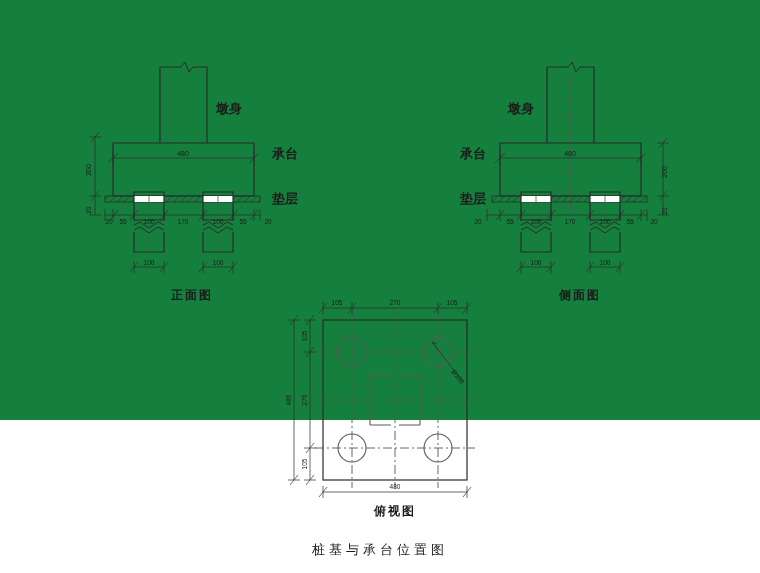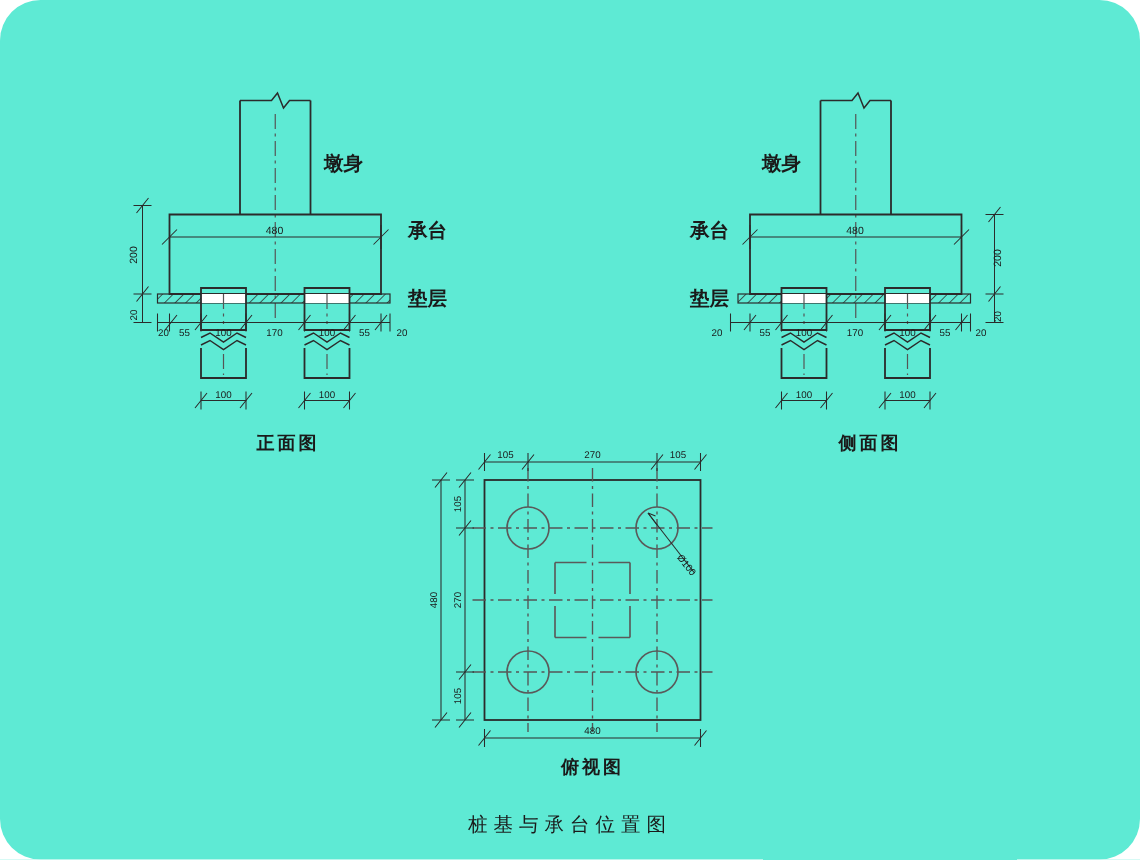--- a/index.html
+++ b/index.html
@@ -1,18 +1,18 @@
 <!DOCTYPE html>
 <html><head>
 <meta charset="utf-8">
 <style>
   html,body{margin:0;padding:0;background:#ffffff;}
   body{width:760px;height:573px;overflow:hidden;
        font-family:"Liberation Sans","DejaVu Sans",sans-serif;color:#1a1a1a;}
-  #stage{position:relative;width:760px;height:573px;background:#5eead4;border-radius:27px;}
+  #stage{position:relative;width:760px;height:420px;background:#15803d;}
   svg{display:block;}
   .ln{stroke:#2b2b2b;stroke-width:1;fill:none;}
   .ln-hv{stroke:#2b2b2b;stroke-width:1.2;fill:none;}
   .dim{stroke:#2b2b2b;stroke-width:0.7;fill:none;}
   .cl{stroke:#555;stroke-width:0.8;fill:none;stroke-dasharray:10 3 2 3;}
   .cl2{stroke:#555;stroke-width:0.9;fill:none;stroke-dasharray:9 3 2 3;}
   .pile{stroke:#5a5a5a;stroke-width:1.1;fill:none;}
   .sq{stroke:#5a5a5a;stroke-width:1.1;fill:none;}
   text{fill:#1a1a1a;font-family:"Liberation Sans","DejaVu Sans",sans-serif;}
   .t-dim{font-size:7px;text-anchor:middle;}

